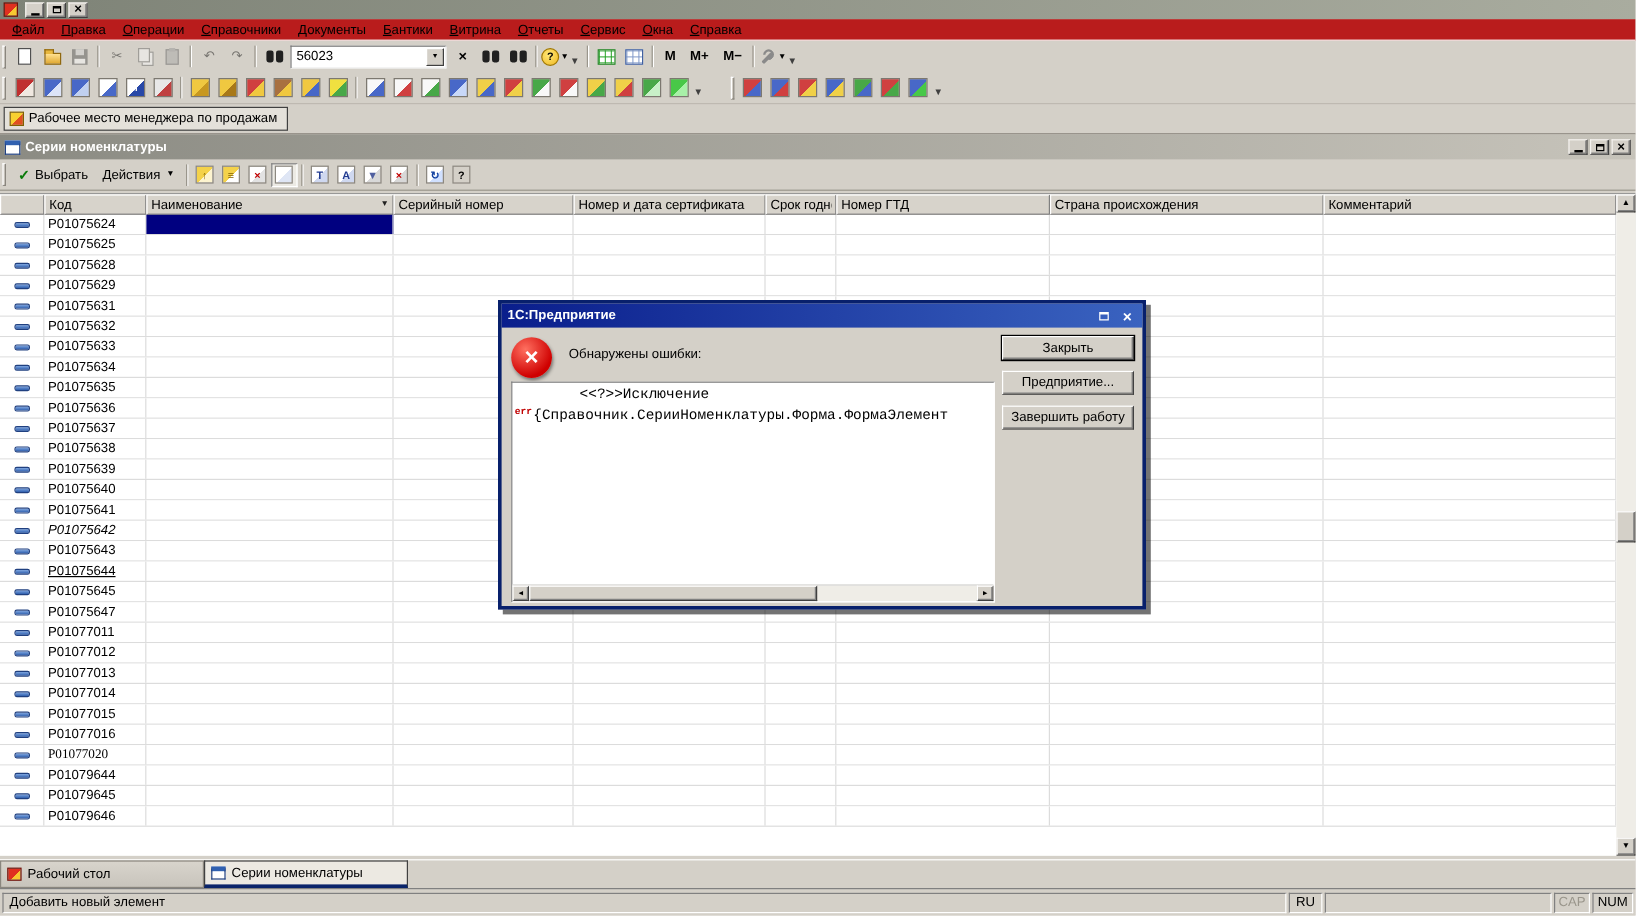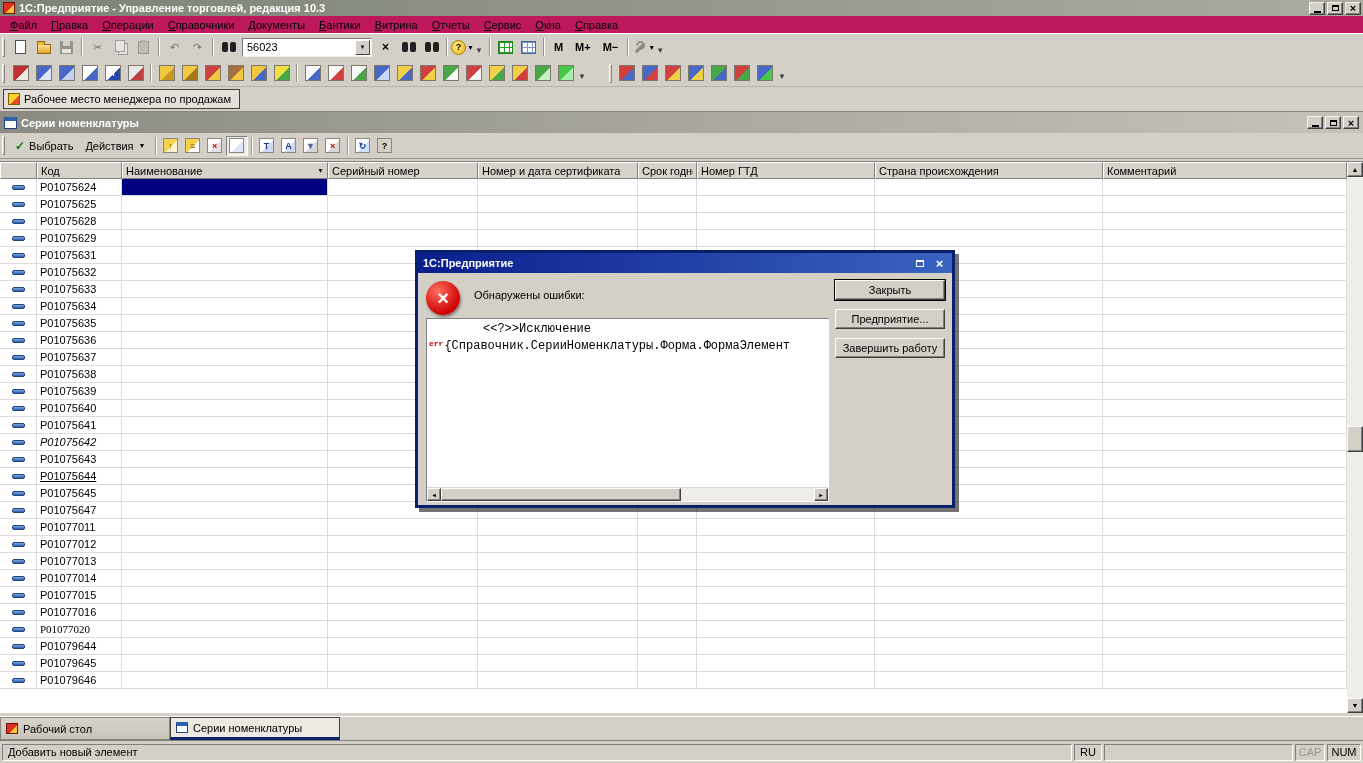--- a/index.html
+++ b/index.html
@@ -13,21 +13,21 @@
     background:linear-gradient(90deg,#7e8377,#a9ac9f);
     color:#fff; font-weight:bold; display:flex; align-items:center; padding:0 2px; }
   .app-icon { width:12px; height:12px; background:linear-gradient(135deg,#e03020 60%,#f8c830 60%); border:1px solid #701008; margin:0 4px 0 1px; flex:none; }
   .tb-title-text { flex:1; white-space:nowrap; overflow:hidden; }
   .win-ctrl { width:16px; height:13px; background:#d4d0c8; border:1px solid; border-color:#f4f2ee #404040 #404040 #f4f2ee;
     box-shadow:inset -1px -1px 0 #808080; display:flex; align-items:center; justify-content:center; margin-left:2px; color:#000; flex:none; }
   .g-min { width:7px; height:2px; background:#000; margin-top:7px; }
   .g-restore { width:7px; height:6px; border:1px solid #000; border-top:2px solid #000; }
   .g-close { font-size:11px; font-weight:bold; line-height:10px; }
   
-  .menubar { position:absolute; left:0; top:16px; width:100%; height:18px; background:#be185d;
+  .menubar { position:absolute; left:0; top:16px; width:100%; height:18px; background:#b91c1c;
     display:flex; align-items:center; padding-left:3px; border-bottom:1px solid #fff; }
   .menu-item { padding:2px 7px; white-space:nowrap; }
   
   .toolbar { position:absolute; left:0; width:100%; display:flex; align-items:center; background:#d4d0c8; }
   .toolbar.row1 { top:34px; height:26px; }
   .toolbar.row2 { top:60px; height:27px; border-bottom:1px solid #b8b4ac; }
   .grip { width:3px; height:19px; background:#d4d0c8; border:1px solid; border-color:#fff #8a867e #8a867e #fff; margin:0 4px 0 2px; flex:none; }
   .tbtn { width:23px; height:22px; display:flex; align-items:center; justify-content:center; flex:none; }
   .tbtn.disabled { filter:grayscale(1) opacity(0.45); }
   .ic { width:16px; height:16px; display:flex; align-items:center; justify-content:center; font-size:11px; line-height:1; }
@@ -132,21 +132,20 @@
   .dbtn { position:absolute; left:0; width:110px; height:20px; background:#d4d0c8; border:1px solid; border-color:#fff #404040 #404040 #fff;
     box-shadow:inset -1px -1px 0 #808080; text-align:center; line-height:18px; }
   .dbtn.default { box-shadow:inset -1px -1px 0 #808080, 0 0 0 1px #000; }
   u { text-decoration:underline; }
 </style>
 </head>
 <body>
 
 <div class="main-titlebar">
   <span class="app-icon"></span>
-  <span class="tb-title-text">1С:Предприятие - Управление торговлей, редакция 10.3</span>
   <span class="win-ctrl">
       <span class="g-min"></span>
     </span>
   <span class="win-ctrl">
       <span class="g-restore"></span>
     </span>
   <span class="win-ctrl">
       <span class="g-close">×</span>
     </span>
 </div>

